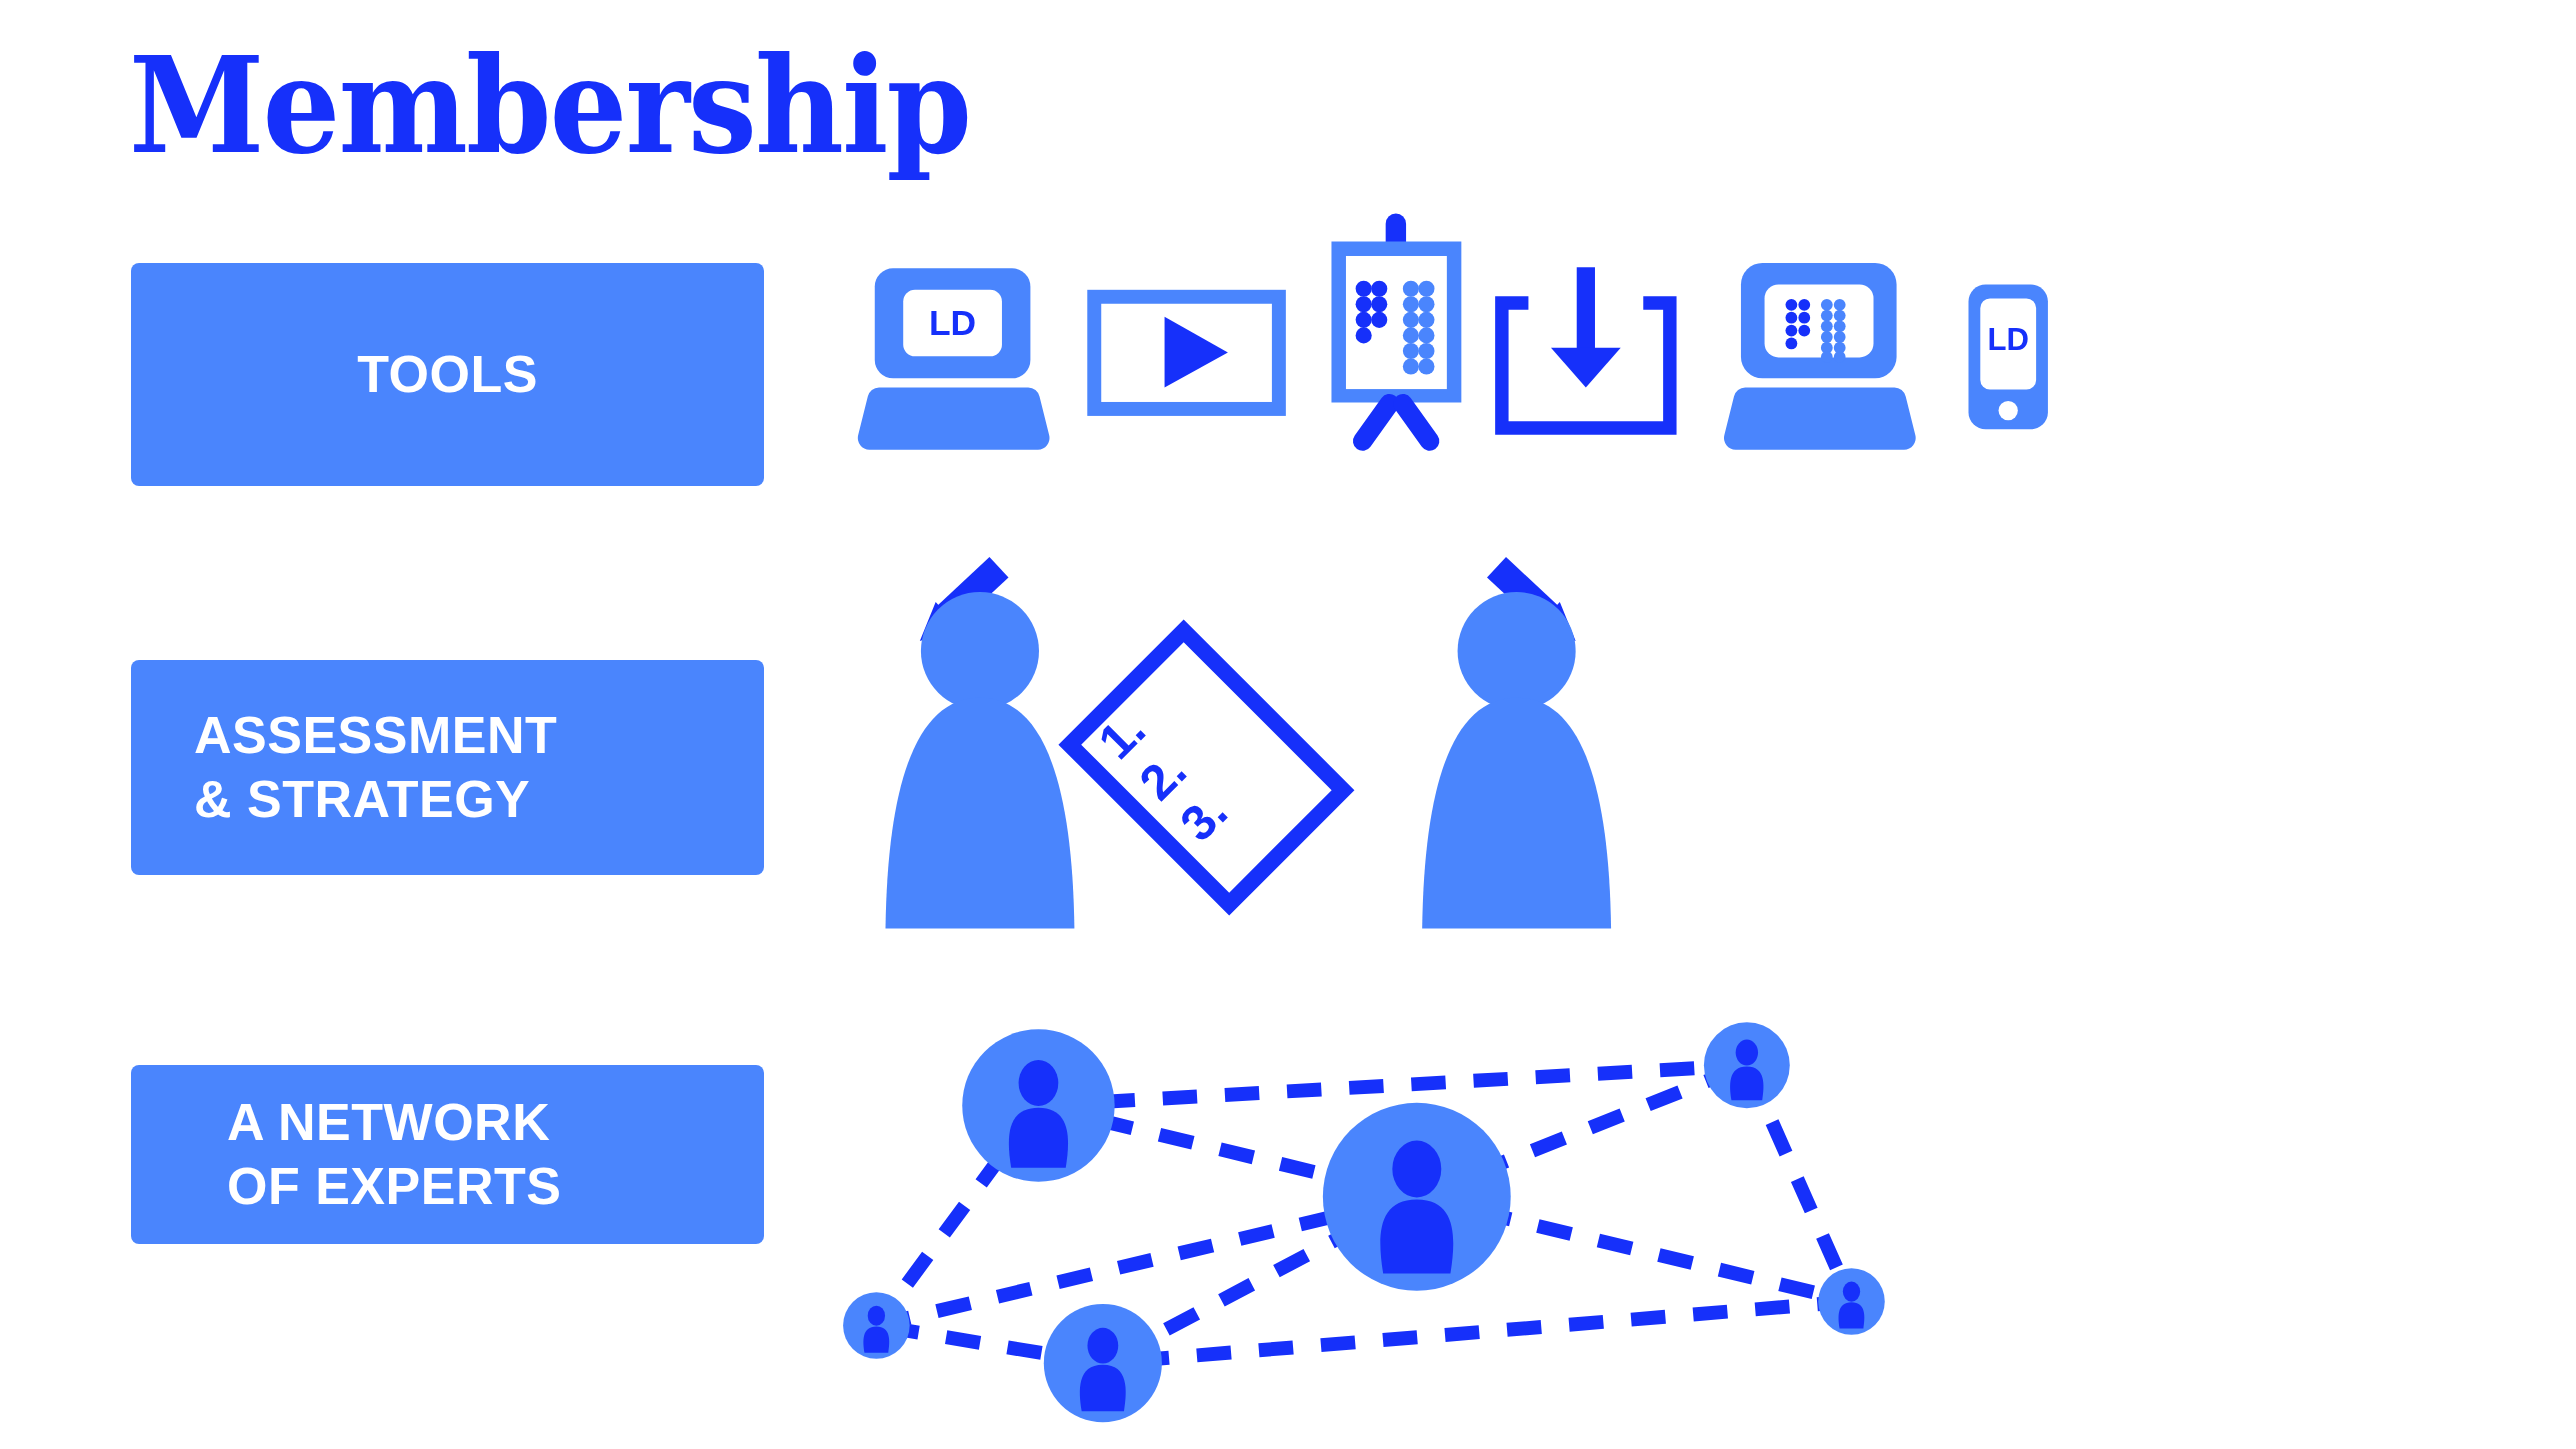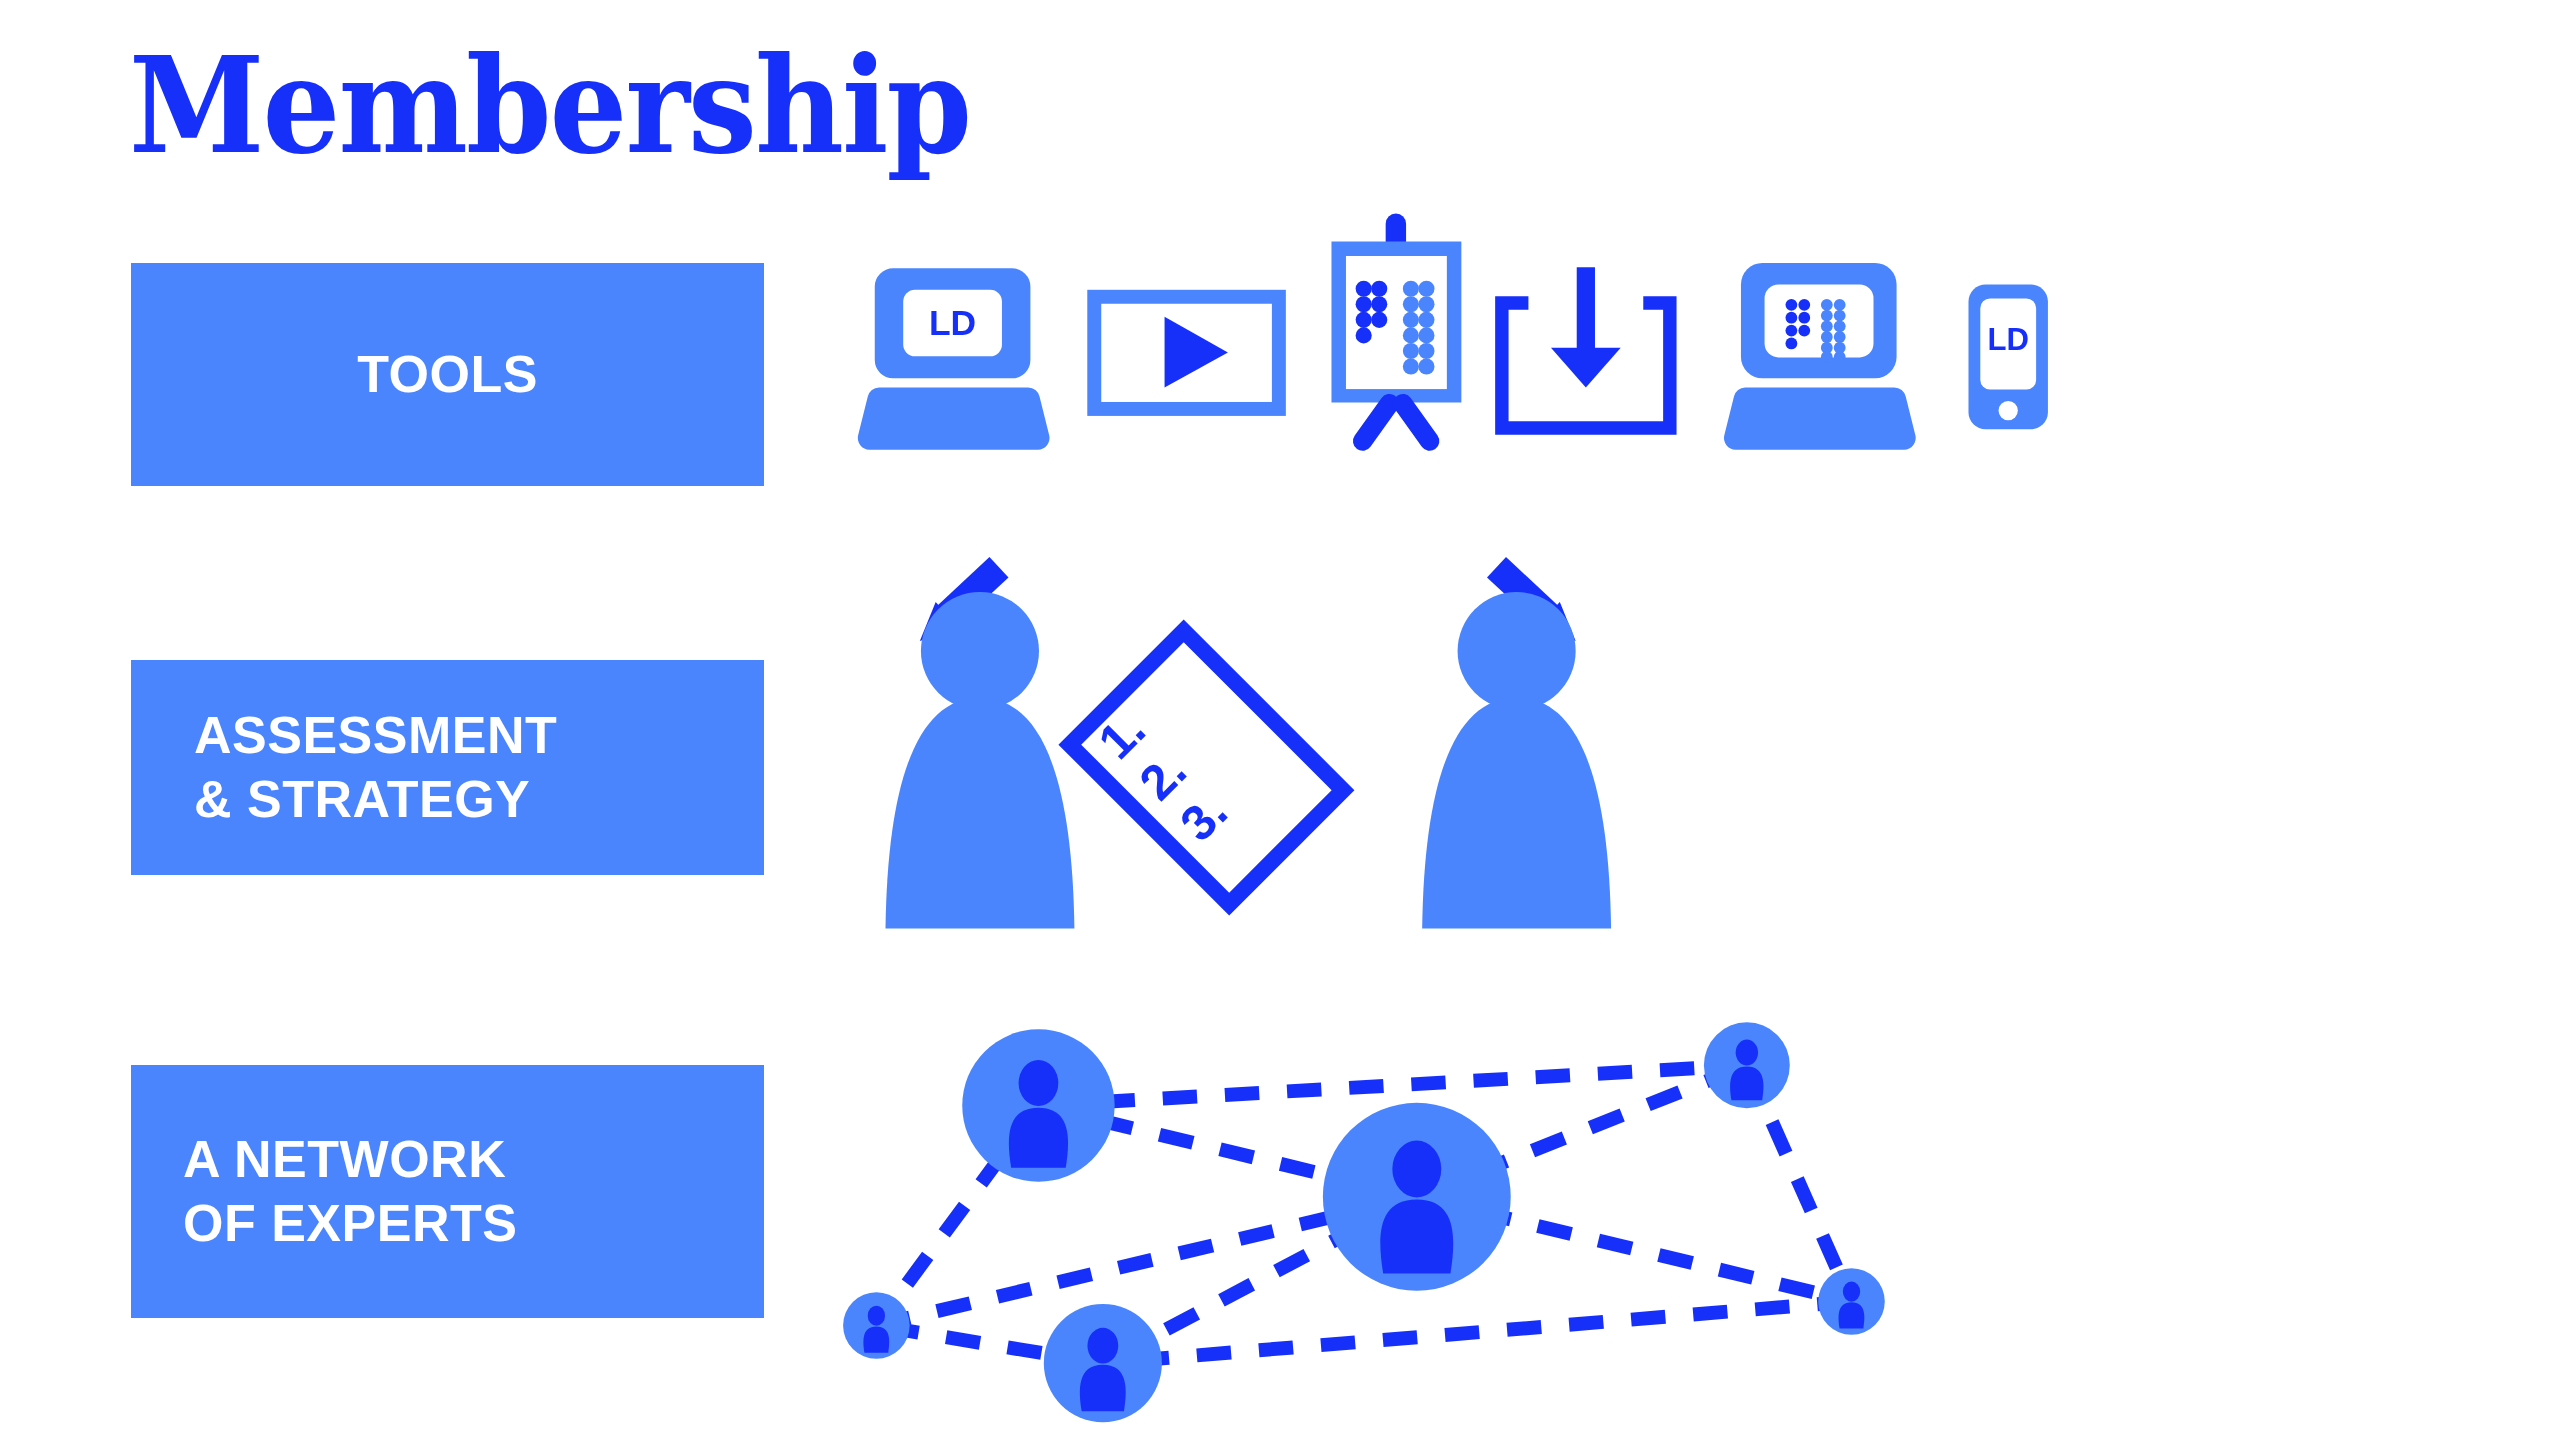--- a/index.html
+++ b/index.html
@@ -32,42 +32,43 @@
     white-space: nowrap;
   }
 
   
   .label-block {
     position: absolute;
     background: #4a85fd;
     display: flex;
     align-items: center;
     box-sizing: border-box;
+    border-radius: 8px;
   }
   .label-block .label-text {
     color: #ffffff;
     font-family: "Liberation Sans", sans-serif;
     font-weight: 700;
     font-size: 52px;
     line-height: 1.22;
     letter-spacing: 0.5px;
     white-space: pre-line;
   }
   #block-tools {
     left: 131px; top: 263px; width: 633px; height: 223px;
     justify-content: center;
   }
   #block-tools .label-text { text-align: center; }
   #block-assessment {
     left: 131px; top: 660px; width: 633px; height: 215px;
     padding-left: 63px;
   }
   #block-network {
-    left: 131px; top: 1065px; width: 633px; height: 253px;
-    padding-left: 52px;
+    left: 131px; top: 1065px; width: 633px; height: 179px;
+    padding-left: 96px;
   }
 
   
   .art {
     position: absolute;
     left: 0; top: 0;
     width: 2576px; height: 1449px;
     pointer-events: none;
   }
   .art > * { pointer-events: auto; }

